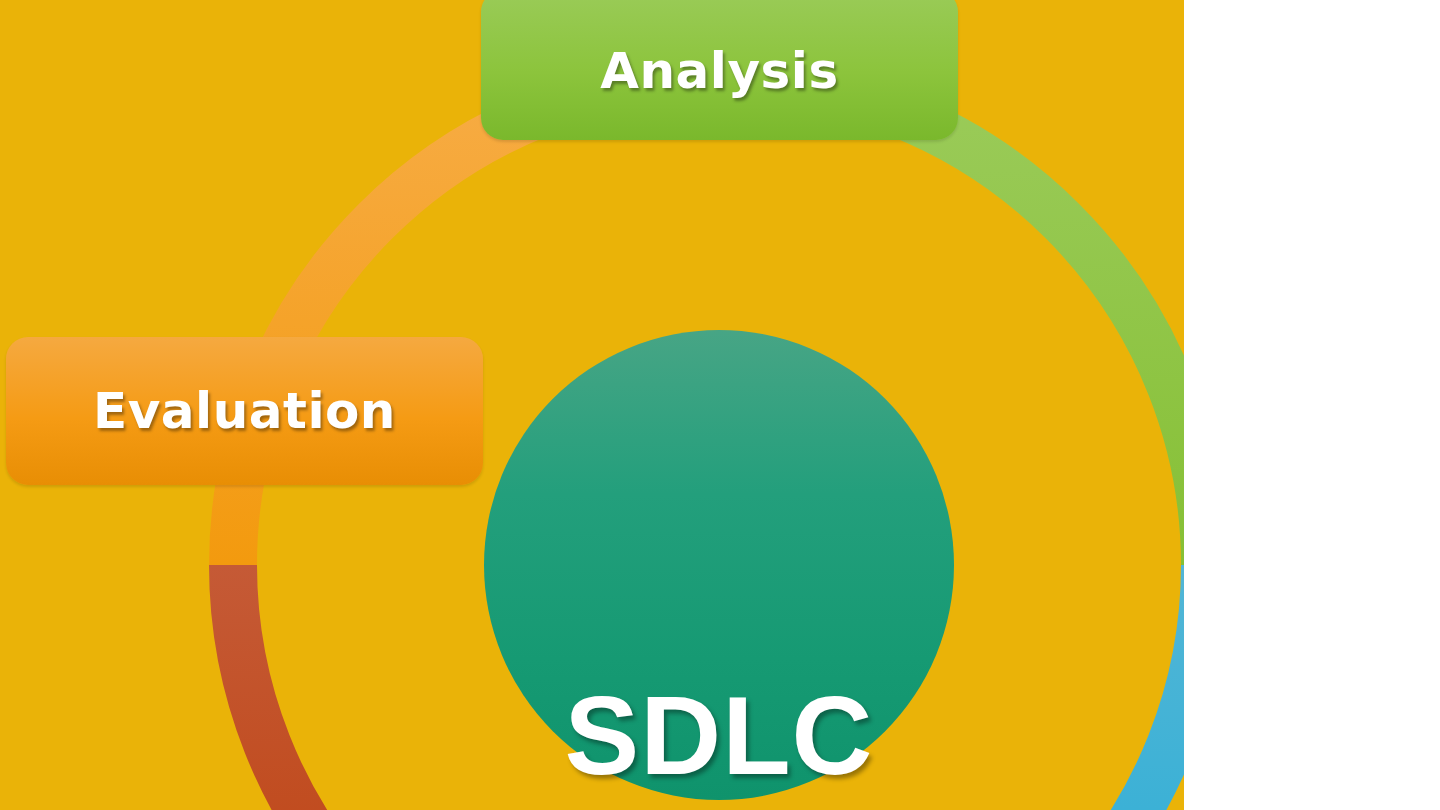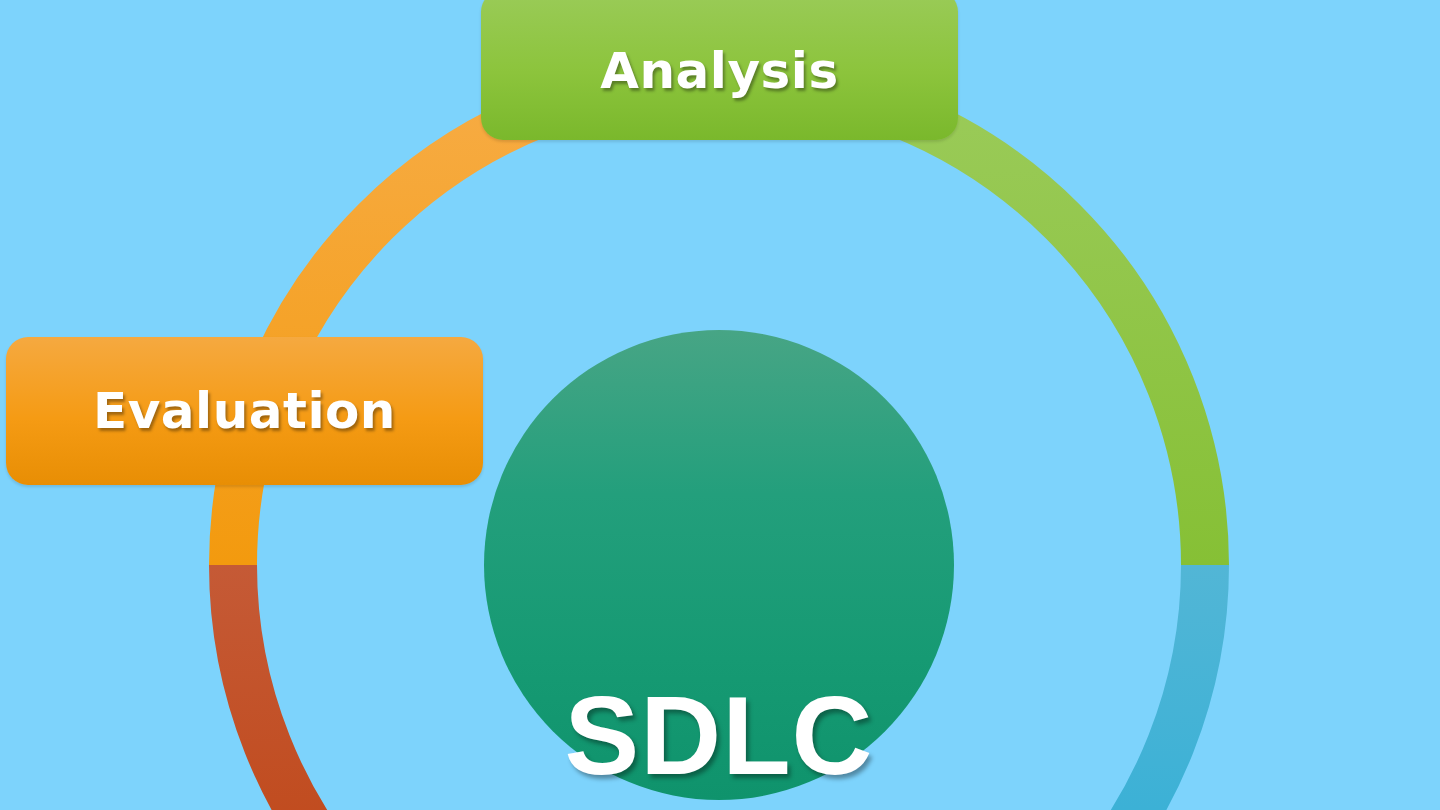--- a/index.html
+++ b/index.html
@@ -5,24 +5,24 @@
     html, body {
       margin: 0;
       padding: 0;
       width: 1440px;
       height: 810px;
       overflow: hidden;
       background: #ffffff;
     }
     .stage {
       position: relative;
-      width: 1440px;
+      width: 1184px;
       height: 810px;
       overflow: hidden;
-      background: #7dd3fc;
+      background: #eab308;
       font-family: "DejaVu Sans", "Liberation Sans", sans-serif;
     }
     .ring {
       position: absolute;
       left: 0;
       top: 0;
       width: 1440px;
       height: 810px;
     }
     .phase-box {

